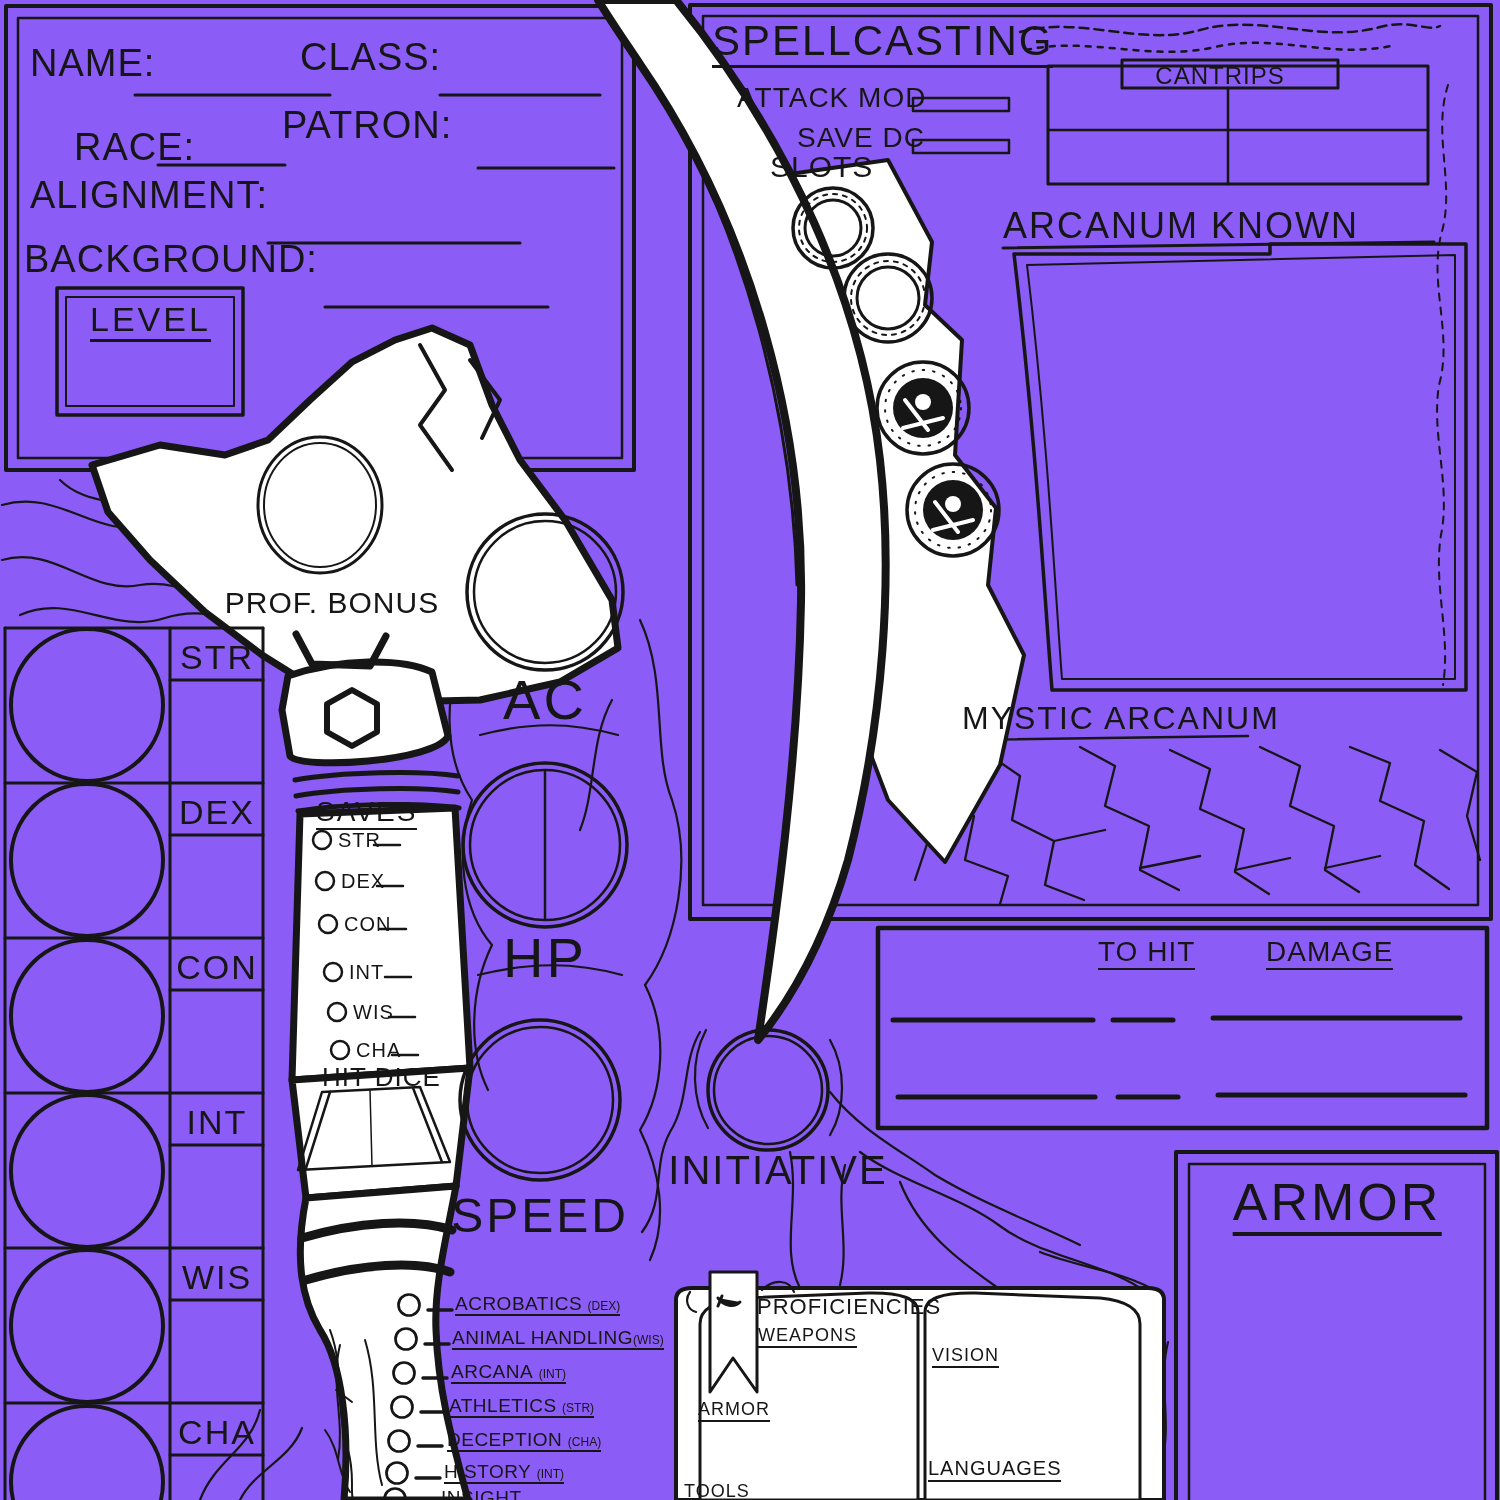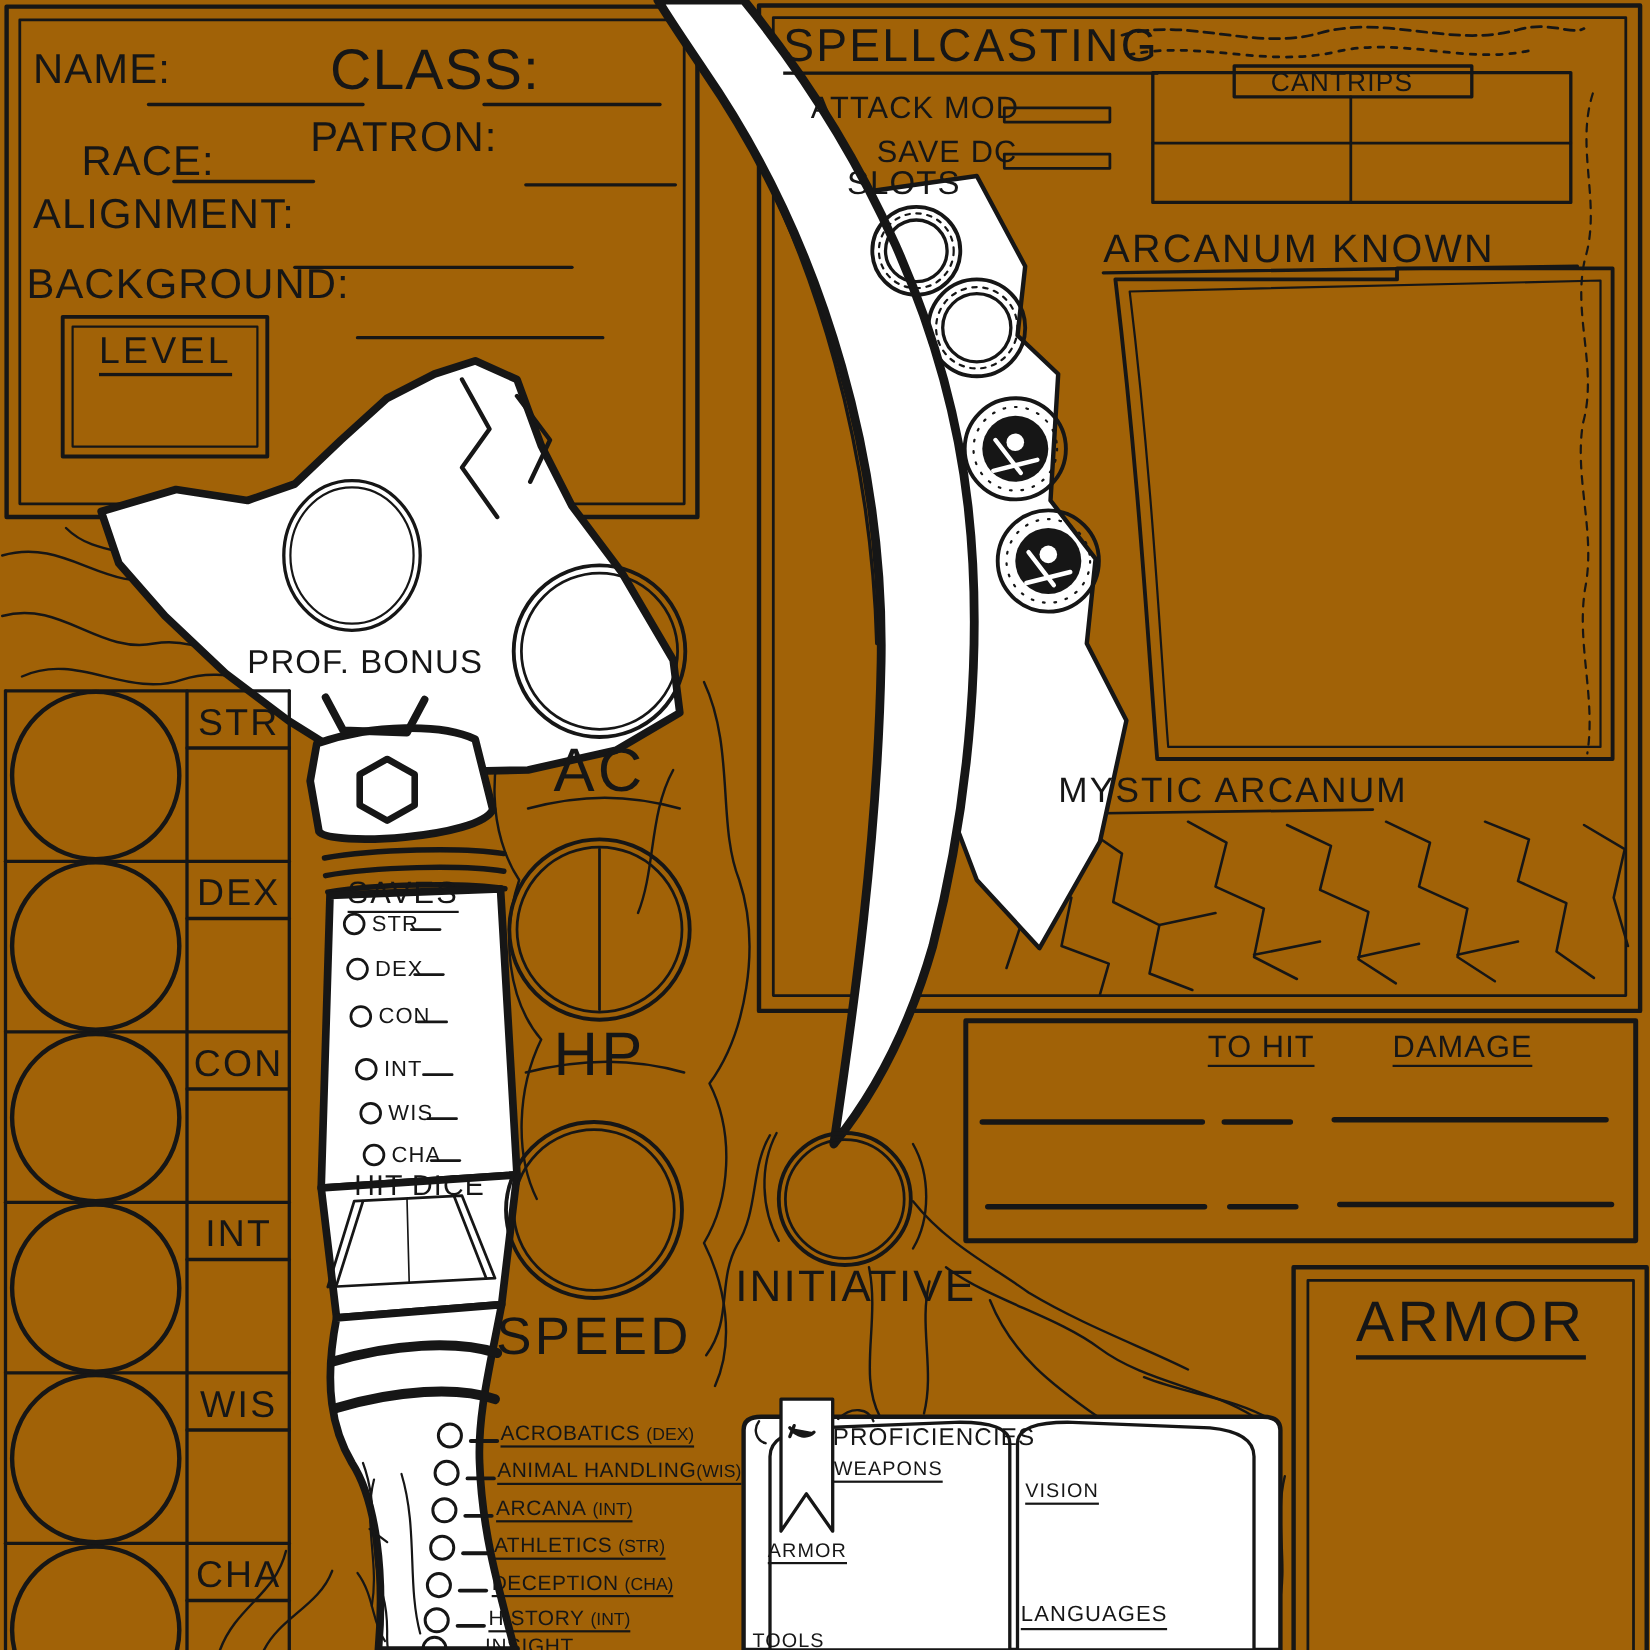--- a/index.html
+++ b/index.html
@@ -1,24 +1,24 @@
 <!DOCTYPE html>
 <html><head>
 <meta charset="utf-8">
 <style>
   html,body{margin:0;padding:0;background:#fff;}
-  #sheet{position:relative;width:1500px;height:1500px;background:#a16207;overflow:hidden;
+  #sheet{position:relative;width:1500px;height:1500px;background:#8b5cf6;overflow:hidden;
          font-family:"Liberation Sans",sans-serif;color:#161616;}
   #art{position:absolute;left:0;top:0;width:1500px;height:1500px;}
   .t{position:absolute;white-space:nowrap;color:#161616;line-height:1;letter-spacing:1px;font-weight:400;}
   .ul{border-bottom:3px solid #161616;padding-bottom:3px;}
   .ul2{border-bottom:2px solid #161616;padding-bottom:2px;}
   .ctr{transform:translateX(-50%);text-align:right;}
   .skill-name{font-size:19px;letter-spacing:0.5px;}
-  .skill-abl{font-size:16px;letter-spacing:0;}
+  .skill-abl{font-size:12px;letter-spacing:0;}
   .skill-row{border-bottom:2px solid #161616;padding-bottom:1px;}
   .save-lbl{font-size:20px;letter-spacing:1px;}
   .abl-lbl{font-size:34px;letter-spacing:2px;}
 </style>
 </head>
 <body>
 
 <div id="sheet">
 
 <svg id="art" viewBox="0 0 1500 1500" fill="none" stroke="#161616" stroke-linecap="round" stroke-linejoin="round">
@@ -285,21 +285,21 @@
     <circle cx="399" cy="1441" r="10.5"></circle>
         <line x1="418" y1="1446" x2="442" y2="1446" stroke-width="3.5"></line>
     <circle cx="397" cy="1473" r="10.5"></circle>
         <line x1="416" y1="1478" x2="440" y2="1478" stroke-width="3.5"></line>
     <circle cx="395" cy="1499" r="10.5"></circle>
         <line x1="414" y1="1504" x2="438" y2="1504" stroke-width="3.5"></line>
   </g>
 </svg>
 
 <div class="t" style="left:30px;top:44px;font-size:38px;">NAME:</div>
-<div class="t" style="left:300px;top:38px;font-size:52px;">CLASS:</div>
+<div class="t" style="left:300px;top:38px;font-size:38px;">CLASS:</div>
 <div class="t" style="left:30px;top:128px;font-size:38px;margin-left:44px;">RACE:</div>
 <div class="t" style="left:282px;top:106px;font-size:38px;">PATRON:</div>
 <div class="t" style="left:30px;top:176px;font-size:38px;">ALIGNMENT:</div>
 <div class="t" style="left:24px;top:240px;font-size:38px;">BACKGROUND:</div>
 <div class="t ul" style="left:90px;top:302px;font-size:34px;letter-spacing:3px;">LEVEL</div>
 
 <div class="t ul" style="left:712px;top:20px;font-size:42px;letter-spacing:2px;">SPELLCASTING</div>
 <div class="t" style="left:737px;top:84px;font-size:28px;">ATTACK MOD</div>
 <div class="t" style="left:797px;top:124px;font-size:28px;">SAVE DC</div>
 <div class="t" style="left:770px;top:152px;font-size:30px;">SLOTS</div>

